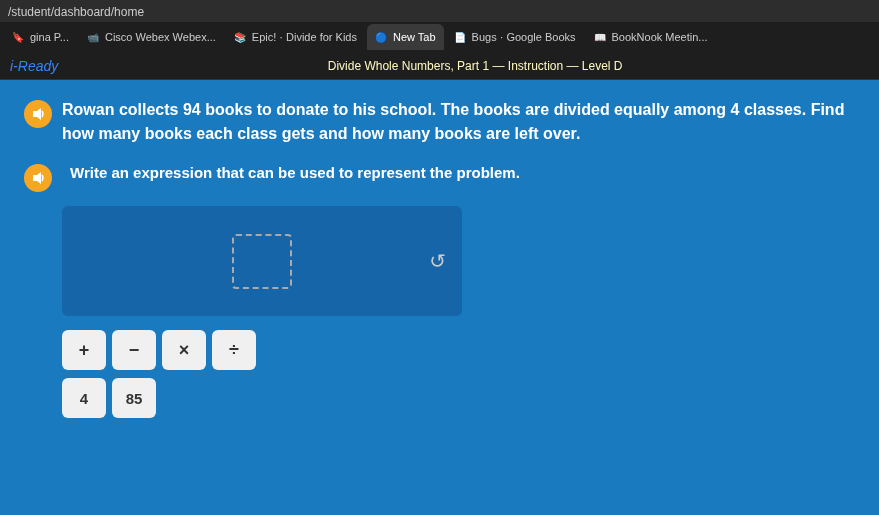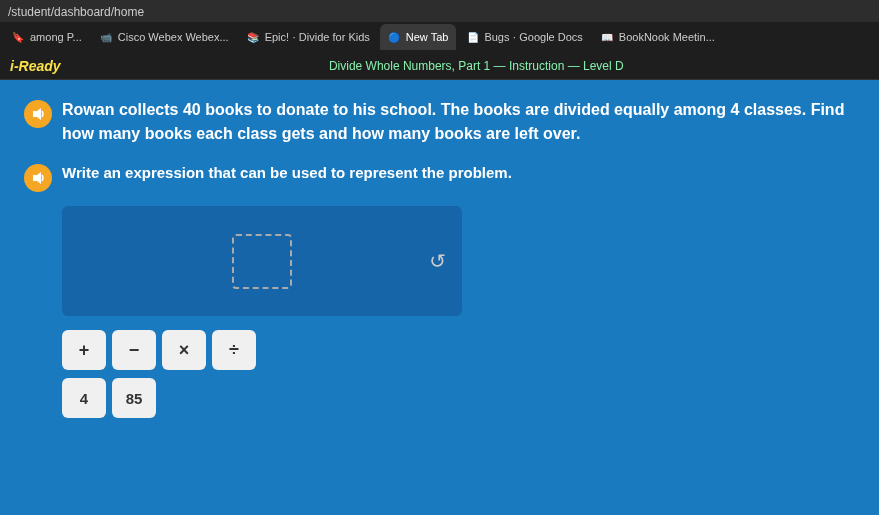--- a/index.html
+++ b/index.html
@@ -66,31 +66,31 @@
       color: #ccc;
       font-size: 12px;
       height: 28px;
       display: flex;
       align-items: center;
       padding: 0 10px;
       border-bottom: 1px solid #333;
     }
 
     .iready-logo {
-      color: #fde047;
+      color: #3b82f6;
       font-style: italic;
-      font-weight: bold;
+      font-weight: normal;
       font-size: 14px;
       margin-right: 23px;
     }
 
     .iready-title {
       flex: 1;
       text-align: center;
-      color: #86efac;
+      color: #fef9c3;
       font-size: 12px;
     }
 
     
     .main-content {
       background: #1a7abf;
       padding: 18px 24px;
       color: #fff;
     }
 
@@ -116,21 +116,21 @@
     .question-text {
       font-size: 16px;
       font-weight: bold;
       color: #fff;
       line-height: 1.5;
     }
 
     .sub-question-block {
       display: flex;
       align-items: flex-start;
-      gap: 10px;
+      gap: 18px;
       margin-bottom: 14px;
     }
 
     .sub-question-text {
       font-size: 15px;
       font-weight: bold;
       color: #fff;
       line-height: 1.5;
     }
 
@@ -214,37 +214,37 @@
 </head>
 <body>
 
 <div class="address-bar">
   <span>/student/dashboard/home</span>
 </div>
 
 <div class="tab-bar">
   <div class="tab-item">
     <span class="tab-icon">🔖</span>
-    <span>among P...</span>
+    <span>gina P...</span>
   </div>
   <div class="tab-item">
     <span class="tab-icon">📹</span>
     <span>Cisco Webex Webex...</span>
   </div>
   <div class="tab-item">
     <span class="tab-icon">📚</span>
     <span>Epic! · Divide for Kids</span>
   </div>
   <div class="tab-item active">
     <span class="tab-icon">🔵</span>
     <span>New Tab</span>
   </div>
   <div class="tab-item">
     <span class="tab-icon">📄</span>
-    <span>Bugs · Google Docs</span>
+    <span>Bugs · Google Books</span>
   </div>
   <div class="tab-item">
     <span class="tab-icon">📖</span>
     <span>BookNook Meetin...</span>
   </div>
 </div>
 
 <div class="iready-bar">
   <span class="iready-logo">i-Ready</span>
   <span class="iready-title">Divide Whole Numbers, Part 1 — Instruction — Level D</span>
@@ -252,21 +252,21 @@
 
 <div class="main-content">
 
   <div class="question-block">
     <div class="speaker-icon">
       <svg width="14" height="14" viewBox="0 0 14 14" fill="white">
         <polygon points="2,4 6,4 10,1 10,13 6,10 2,10"></polygon>
         <path d="M11,4 Q13,7 11,10" stroke="white" stroke-width="1.5" fill="none"></path>
       </svg>
     </div>
-    <p class="question-text">Rowan collects 40 books to donate to his school. The books are divided equally among 4 classes. Find how many books each class gets and how many books are left over.</p>
+    <p class="question-text">Rowan collects 94 books to donate to his school. The books are divided equally among 4 classes. Find how many books each class gets and how many books are left over.</p>
   </div>
 
   <div class="sub-question-block">
     <div class="speaker-icon">
       <svg width="14" height="14" viewBox="0 0 14 14" fill="white">
         <polygon points="2,4 6,4 10,1 10,13 6,10 2,10"></polygon>
         <path d="M11,4 Q13,7 11,10" stroke="white" stroke-width="1.5" fill="none"></path>
       </svg>
     </div>
     <p class="sub-question-text">Write an expression that can be used to represent the problem.</p>

